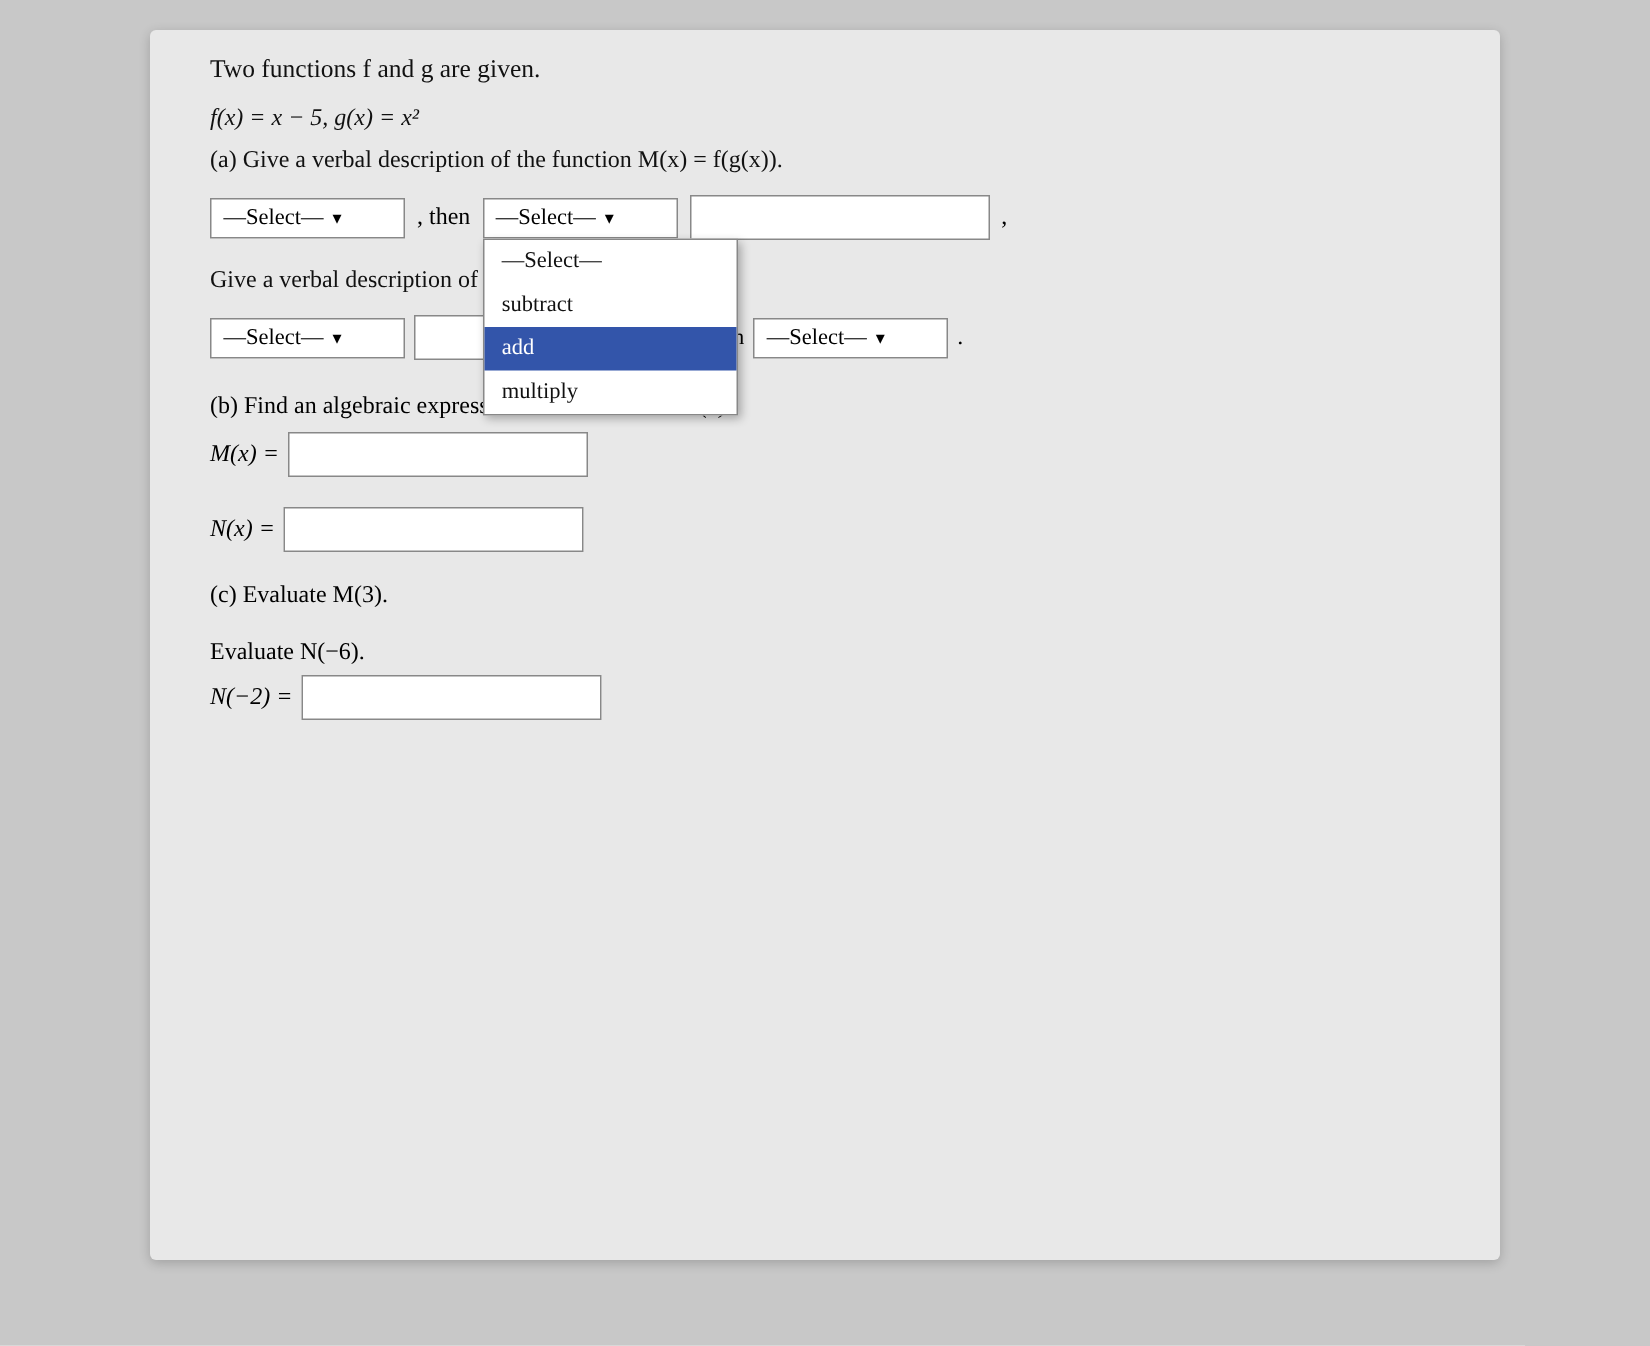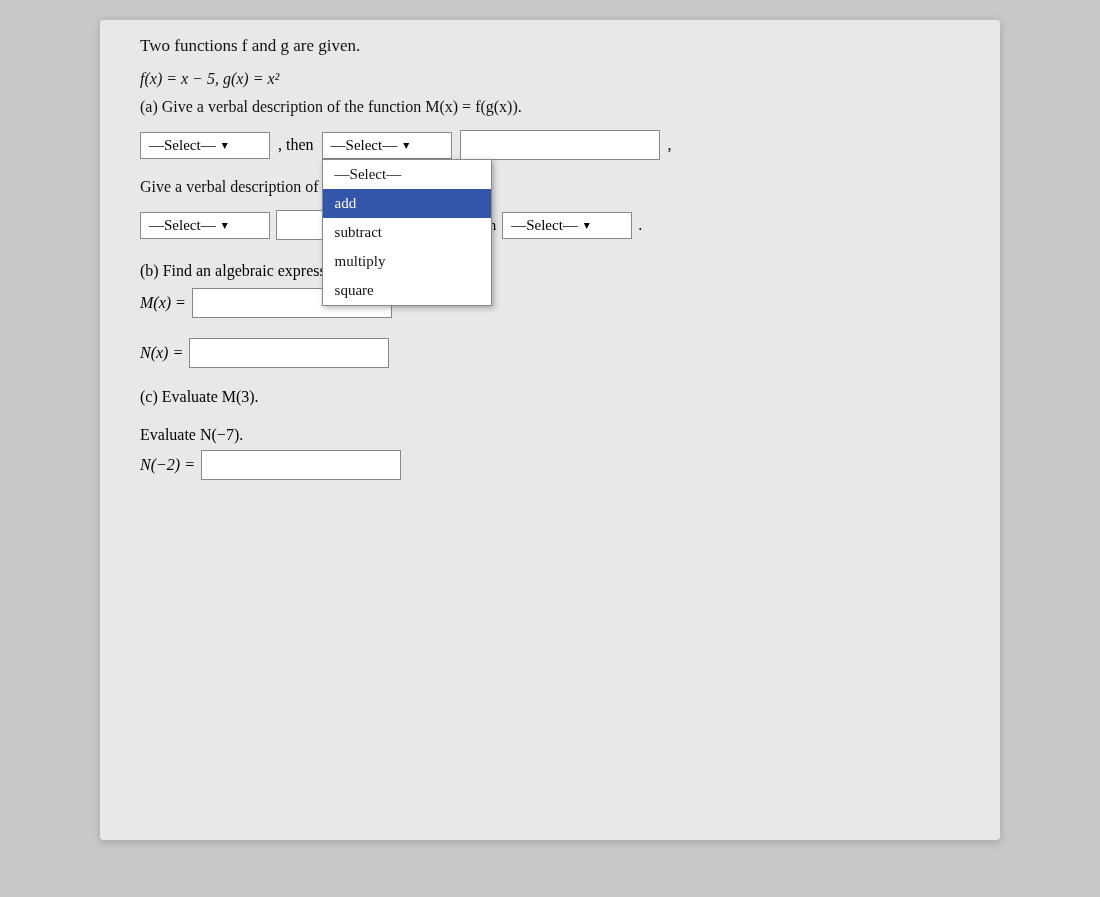--- a/index.html
+++ b/index.html
@@ -149,24 +149,23 @@
     <span class="then-text">, then</span>
 
     <div class="dropdown-container">
       <div class="select-dropdown">
         <span>—Select—</span>
         <span class="arrow">▾</span>
       </div>
       
       <div class="dropdown-menu">
         <div class="dropdown-item">—Select—</div>
+        <div class="dropdown-item">subtract</div>
         <div class="dropdown-item highlighted">add</div>
-        <div class="dropdown-item">subtract</div>
         <div class="dropdown-item">multiply</div>
-        <div class="dropdown-item">square</div>
       </div>
     </div>
 
     <input class="text-input" type="text" value="" style="">
     <span class="comma-text">,</span>
   </div>
 
   <div class="section-block">
     <div class="question-text">
       Give a verbal description of <span class="italic">N(x) = g(f(x)).</span>
@@ -201,20 +200,20 @@
       <span class="eq-label">N(x) =</span>
       <input class="text-input" type="text" value="" style="">
     </div>
   </div>
 
   <div class="sub-section">
     <div class="eval-label">(c) Evaluate M(3).</div>
   </div>
 
   <div class="sub-section">
-    <div class="eval-label">Evaluate N(−7).</div>
+    <div class="eval-label">Evaluate N(−6).</div>
     <div class="label-row">
       <span class="eq-label">N(−2) =</span>
       <input class="text-input" type="text" value="" style="">
     </div>
   </div>
 
 </div>
 
 </body></html>

